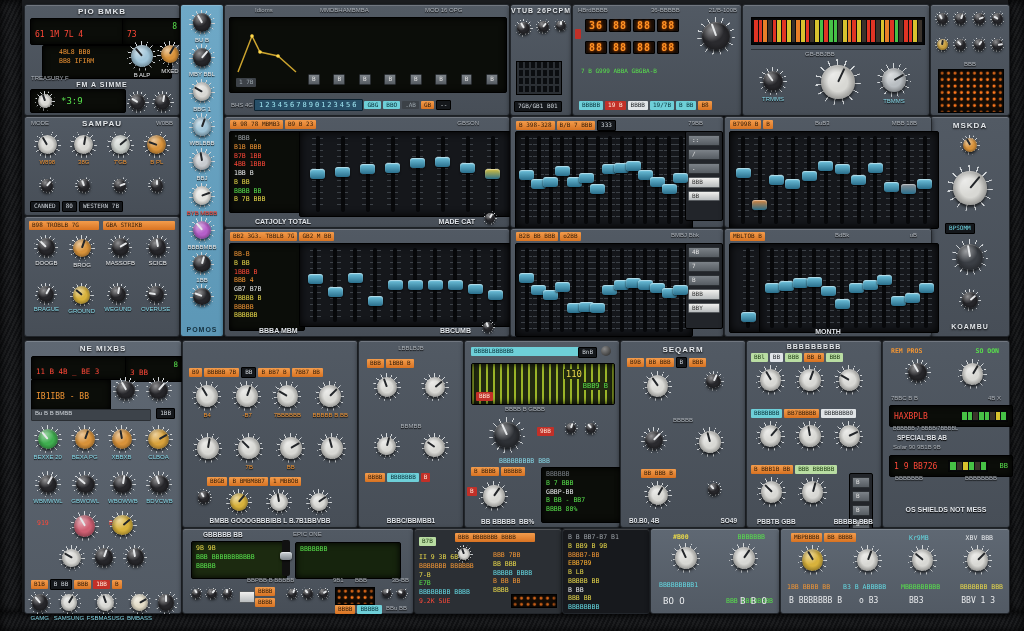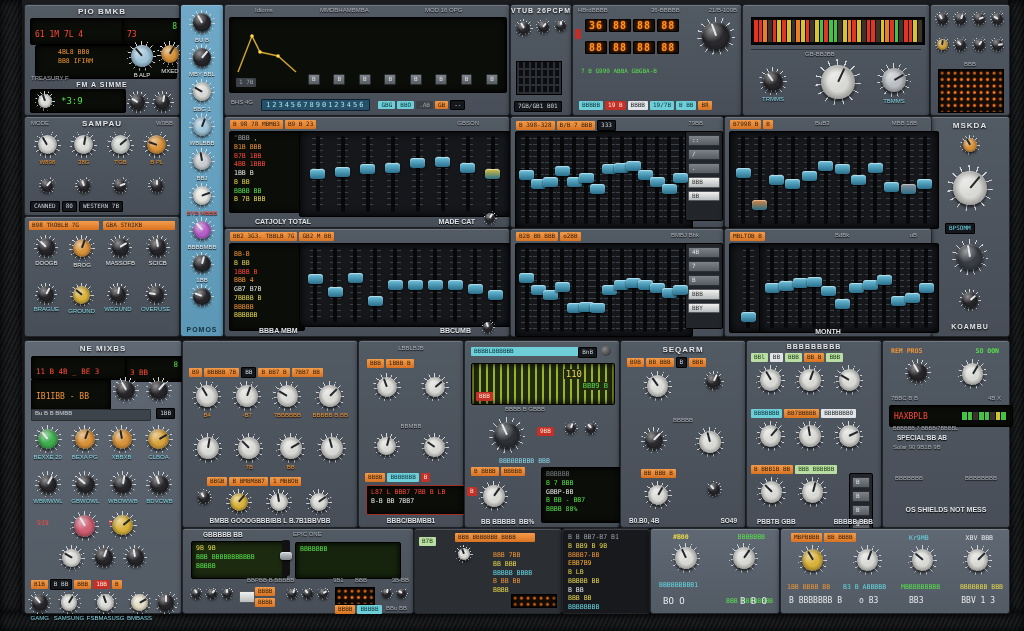--- a/index.html
+++ b/index.html
@@ -81,21 +81,21 @@
 
   <div class="p" style="left:24px;top:4px;width:154px;height:110px">
     <div class="title abs" style="left:0;right:0;top:2px">PIO BMKB</div>
     <div class="lcdbox abs" style="left:5px;top:13px;width:86px;height:19px;padding:3px 4px">
       <span class="t-red" style="font-size:8px">61 1M  7L 4</span>
     </div>
     <div class="lcdbox abs" style="left:97px;top:13px;width:50px;height:19px;padding:3px 4px">
       <span class="t-red" style="font-size:8px">73</span>
       <span class="t-grn" style="font-size:8px;float:right">8</span>
     </div>
-    <div class="lcdbox abs" style="left:10px;top:40px;width:96px;height:28px;padding:2px 22px">
+    <div class="lcdbox abs" style="left:17px;top:40px;width:96px;height:28px;padding:2px 16px">
         <div class="line t-org">4BL8   BB0</div>
         <div class="line t-org">BB8    IFIRM</div>
       </div>
     <div class="hnote abs" style="left:6px;top:70px">TREASURY F</div>
     <div class="abs krow" style="left:102px;top:36px;width:48px">
         <div class="kwrap">
           <div class="knob" style="height: 30px; width: 30px;">
             <div class="kcap" style="background: radial-gradient(circle at 35% 28%, rgba(255, 255, 255, 0.5), rgba(255, 255, 255, 0) 45%), radial-gradient(circle, rgb(159, 196, 216) 40%, rgb(0, 0, 0) 145%);"></div>
             <i style="background: rgb(35, 38, 42); transform: rotate(-40deg);"></i>
           </div>
@@ -353,21 +353,21 @@
           <span class="cell c-btn">B</span>
           <span class="cell c-btn">B</span>
           <span class="cell c-btn">B</span>
           <span class="cell c-btn">B</span>
           <span class="cell c-btn">B</span>
           <span class="cell c-btn">B</span>
           <span class="cell c-btn">B</span>
           <span class="cell c-btn">B</span>
         </div>
     </div>
-    <div class="abs" style="left:6px;bottom:4px;display:flex;gap:8px;">
+    <div class="abs" style="left:6px;bottom:4px;display:flex;gap:1px;align-items:center">
       <span class="hnote">BHS 4G</span>
       <span class="counter">1234567890123456</span>
       <span class="cellrow">
           <span class="cell c-teal">GBG</span>
           <span class="cell c-teal">BBO</span>
           <span class="cell c-dim">.AB</span>
           <span class="cell c-org">GB</span>
           <span class="cell c-dk">--</span>
         </span>
     </div>
@@ -1228,24 +1228,20 @@
             <div class="kcap" style="background: radial-gradient(circle at 35% 28%, rgba(255, 255, 255, 0.5), rgba(255, 255, 255, 0) 45%), radial-gradient(circle, rgb(216, 216, 212) 40%, rgb(0, 0, 0) 145%);"></div>
             <i style="background: rgb(35, 38, 42); transform: rotate(-55deg);"></i>
           </div>
         </div>
       </div>
     <div class="abs cellrow" style="left:6px;top:132px">
         <span class="cell c-org">BBBB</span>
         <span class="cell c-teal">BBBBBBB</span>
         <span class="cell c-red">B</span>
       </div>
-    <div class="lcdbox abs" style="left:7px;top:144px;width:90px;height:24px;padding:2px 4px;border:1px solid #a03028">
-        <div class="line t-red">L87 L BBB7 7BB B LB</div>
-        <div class="line t-wht">B-B BB  7BB7</div>
-      </div>
     <div class="foot abs" style="left:0;right:0;bottom:3px;text-align:center;font-size:6.5px">BBBC/BBMBB1</div>
   </div>
 
   <div class="p" style="left:464px;top:340px;width:154px;height:186px">
     <div class="abs cell c-teal" style="left:6px;top:6px;width:104px">BBBBLBBBBBB</div>
     <div class="abs cell c-dk" style="right:22px;top:6px">BnB</div>
     <div class="abs" style="right:8px;top:5px;width:10px;height:10px;border-radius:50%;background:radial-gradient(circle at 35% 30%,#888,#222)"></div>
     <div class="lcdbox abs" style="left:6px;top:22px;width:142px;height:40px;background:#222a10;
          background-image:repeating-linear-gradient(90deg,#9ab428 0 2px,rgba(0,0,0,0) 2px 7px)">
       <span class="abs t-yel" style="right:30px;top:5px;font-size:9px;background:#222a10;padding:0 2px">110</span>
@@ -1469,20 +1465,32 @@
           <div class="mseg" style="background: rgb(70, 193, 70);"></div>
           <div class="mseg" style="background: rgb(70, 193, 70);"></div>
           <div class="mseg" style="background: rgb(58, 50, 43);"></div>
           <div class="mseg" style="background: rgb(216, 194, 46);"></div>
           <div class="mseg" style="background: rgb(70, 193, 70);"></div>
         </span>
     </div>
     <div class="hnote abs" style="left:10px;top:84px;font-size:5.5px">BBBBBB  7 BBBB/7BBBBL</div>
     <div class="foot abs" style="left:14px;top:93px;font-size:6.5px">SPECIAL'BB   AB</div>
     <div class="hnote abs" style="left:10px;top:103px">Solar   90 9B1B   9B</div>
+    <div class="lcdbox abs" style="left:6px;top:114px;width:114px;height:16px;padding:2px 4px;display:flex;justify-content:space-between;align-items:center">
+      <span class="t-red" style="font-size:8px">1 9 BB726</span>
+      <span class="meter" style="width:36px;height:8px;border:none">
+          <div class="mseg" style="background: rgb(70, 193, 70);"></div>
+          <div class="mseg" style="background: rgb(58, 50, 43);"></div>
+          <div class="mseg" style="background: rgb(216, 194, 46);"></div>
+          <div class="mseg" style="background: rgb(70, 193, 70);"></div>
+          <div class="mseg" style="background: rgb(58, 50, 43);"></div>
+          <div class="mseg" style="background: rgb(70, 193, 70);"></div>
+        </span>
+      <span class="t-grn" style="font-size:7px">BB</span>
+    </div>
     <div class="hnote abs" style="left:12px;top:134px">BBBBBBB</div>
     <div class="hnote abs" style="right:12px;top:134px">BBBBBBBB</div>
     <div class="foot abs" style="left:0;right:0;bottom:14px;text-align:center;font-size:7px">OS SHIELDS NOT MESS</div>
   </div>
 
   <div class="p" style="left:182px;top:528px;width:230px;height:84px">
     <div class="foot abs" style="left:20px;top:2px;font-size:6.5px">GBBBBB BB</div>
     <div class="hnote abs" style="left:110px;top:2px">EPIC ONE</div>
     <div class="lcdbox abs" style="left:8px;top:12px;width:86px;height:32px;background:#1c2a10;padding:2px 4px">
         <div class="line t-yel">9B    9B</div>
@@ -1569,20 +1577,28 @@
   <div class="p" style="left:414px;top:528px;width:146px;height:84px;background:#2b2f34">
     <div class="abs cell c-grn" style="left:4px;top:8px">B7B</div>
     <div class="abs cell c-org" style="left:40px;top:4px;width:74px">BBB BBBBBBB BBBB</div>
     <div class="abs" style="left:40px;top:16px">
         <div class="kwrap">
           <div class="knob" style="height: 18px; width: 18px;">
             <div class="kcap" style="background: radial-gradient(circle at 35% 28%, rgba(255, 255, 255, 0.5), rgba(255, 255, 255, 0) 45%), radial-gradient(circle, rgb(216, 216, 212) 40%, rgb(0, 0, 0) 145%);"></div>
             <i style="background: rgb(35, 38, 42); transform: rotate(-20deg);"></i>
           </div>
         </div>
+      </div>
+    <div class="abs" style="left:4px;top:24px">
+        <div class="line t-yel">II 9 3B  6B</div>
+        <div class="line t-org">BBBBBBB BBBBBB</div>
+        <div class="line t-yel">7-B</div>
+        <div class="line t-grn">E7B</div>
+        <div class="line t-teal">BBBBBBBB BBBB</div>
+        <div class="line t-red">9.2K  SUE</div>
       </div>
     <div class="abs" style="left:78px;top:22px">
         <div class="line t-org">BBB 7BB</div>
         <div class="line t-yel">BB  BBB</div>
         <div class="line t-teal">BBBBB BBBB</div>
         <div class="line t-org">B BB BB</div>
         <div class="line t-yel">BBBB</div>
       </div>
     <div class="dots abs" style="left:96px;bottom:5px;width:44px;height:12px"></div>
   </div>

